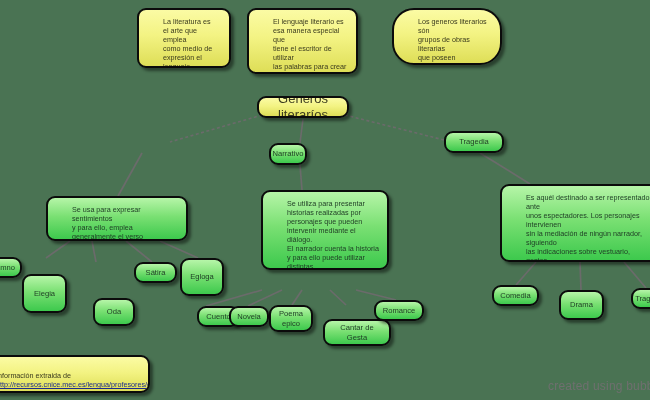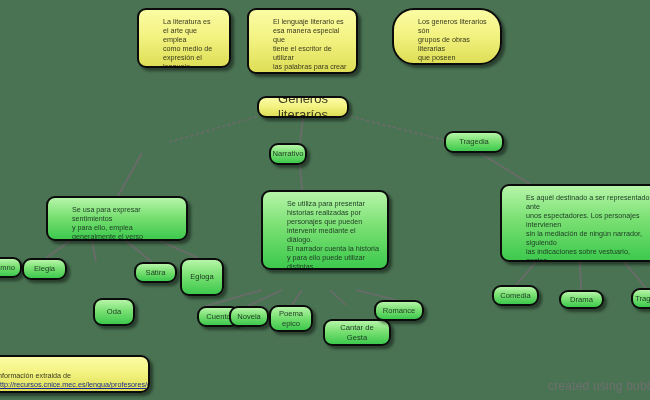--- a/index.html
+++ b/index.html
@@ -83,35 +83,35 @@
   #node-narrativo  { left: 269px; top: 143px; width: 38px; height: 22px; }
   #node-dramatico  { left: 444px; top: 131px; width: 60px; height: 22px; }
 
   
   #desc-lirico    { left: 46px;  top: 196px; width: 142px; height: 45px; }
   #desc-narrativo { left: 261px; top: 190px; width: 128px; height: 80px; }
   #desc-dramatico { left: 500px; top: 184px; width: 160px; height: 78px; }
 
   
   #leaf-himno  { left: -14px; top: 257px; width: 36px; height: 21px; }
-  #leaf-elegia { left: 22px;  top: 258px; width: 45px; height: 22px; }
+  #leaf-elegia { left: 22px;  top: 274px; width: 45px; height: 39px; }
   #leaf-oda    { left: 93px;  top: 262px; width: 42px; height: 28px; margin-top: 36px; }
   #leaf-satira { left: 134px; top: 262px; width: 43px; height: 21px; text-align: right; }
   #leaf-egloga { left: 180px; top: 258px; width: 44px; height: 38px; }
 
   
   #leaf-cuento   { left: 197px; top: 306px; width: 43px; height: 21px; }
   #leaf-novela   { left: 229px; top: 306px; width: 40px; height: 21px; }
   #leaf-poema    { left: 269px; top: 305px; width: 44px; height: 27px; }
   #leaf-cantar   { left: 323px; top: 319px; width: 68px; height: 27px; }
   #leaf-romance  { left: 374px; top: 300px; width: 50px; height: 21px; }
 
   
   #leaf-comedia  { left: 492px; top: 285px; width: 47px; height: 21px; }
-  #leaf-drama    { left: 559px; top: 290px; width: 45px; height: 19px; }
+  #leaf-drama    { left: 559px; top: 290px; width: 45px; height: 30px; }
   #leaf-tragedia { left: 631px; top: 288px; width: 38px; height: 21px; }
 
   
   #source-note {
     left: -12px; top: 355px; width: 162px; height: 38px;
     align-items: flex-start; justify-content: flex-start; text-align: left;
   }
   #source-note .txt { padding: 5px 5px 0 6px; }
   #source-note .link {
     color: #1c2b8f;

